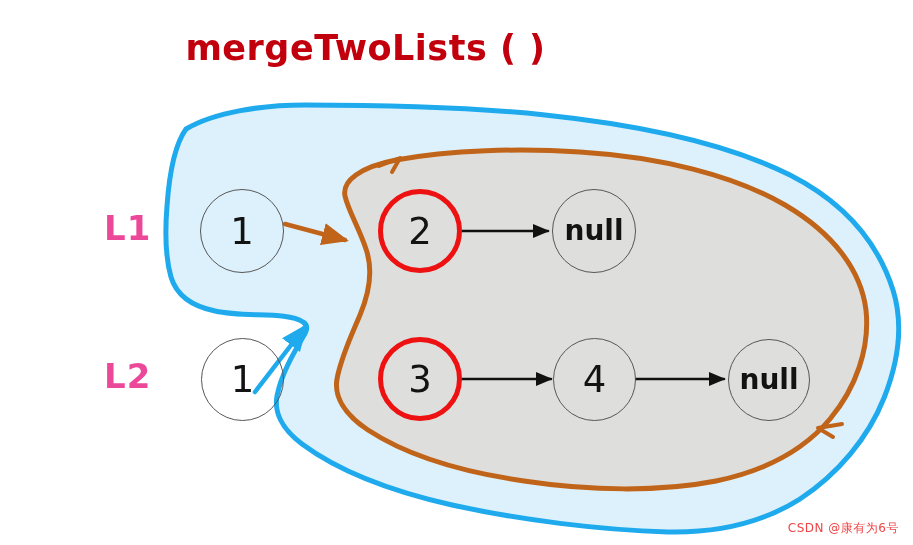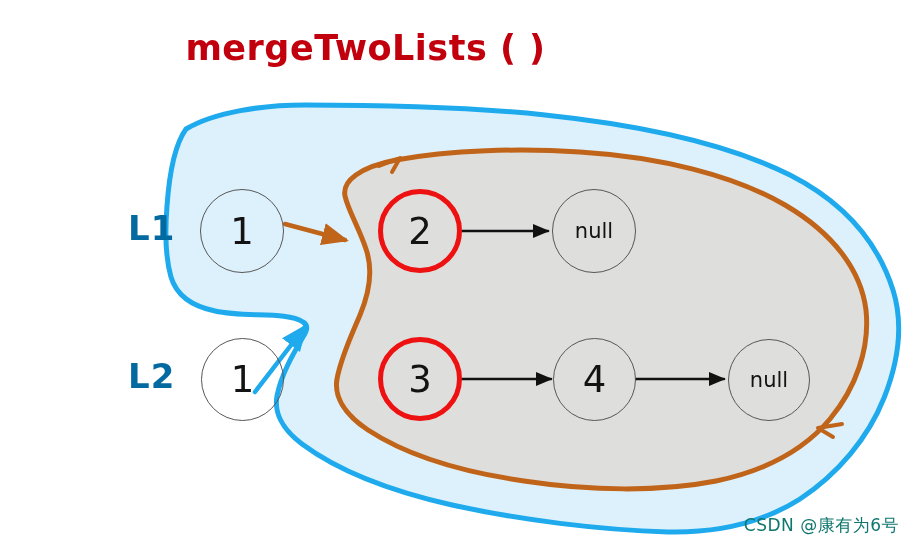--- a/index.html
+++ b/index.html
@@ -35,23 +35,22 @@
     font-weight: 700;
     letter-spacing: 0.5px;
     color: #c2000d;
     white-space: pre;
   }
   .row-label {
     position: absolute;
     font-family: "DejaVu Sans", sans-serif;
     font-size: 34px;
     font-weight: 600;
-    color: #0369a1;
+    color: #ec4899;
     letter-spacing: 1px;
-    margin-left: 24px;
   }
   #label-l1 { left: 104px; top: 208px; }
   #label-l2 { left: 104px; top: 356px; text-align: right; }
 
   .node {
     position: absolute;
     border-radius: 50%;
     display: flex;
     align-items: center;
     justify-content: center;
@@ -64,29 +63,29 @@
     line-height: 1;
     pointer-events: none;
   }
   .node.plain {
     border: 1.6px solid #575757;
   }
   .node.highlight {
     border: 5px solid #ee1111;
   }
   .num { font-size: 37px; font-weight: 500; }
-  .nul { font-size: 21px; font-weight: 400; }
+  .nul { font-size: 28px; font-weight: 700; }
 
   .watermark {
     position: absolute;
     right: 14px;
     bottom: 8px;
     font-family: "DejaVu Sans", sans-serif;
-    font-size: 17px;
-    color: #0f766e;
+    font-size: 12px;
+    color: #ef4444;
     letter-spacing: 0.5px;
     white-space: pre;
   }
 </style>
 </head>
 <body>
 
 <div id="canvas">
 
   <svg id="scene" viewBox="0 0 913 545" xmlns="http://www.w3.org/2000/svg">

